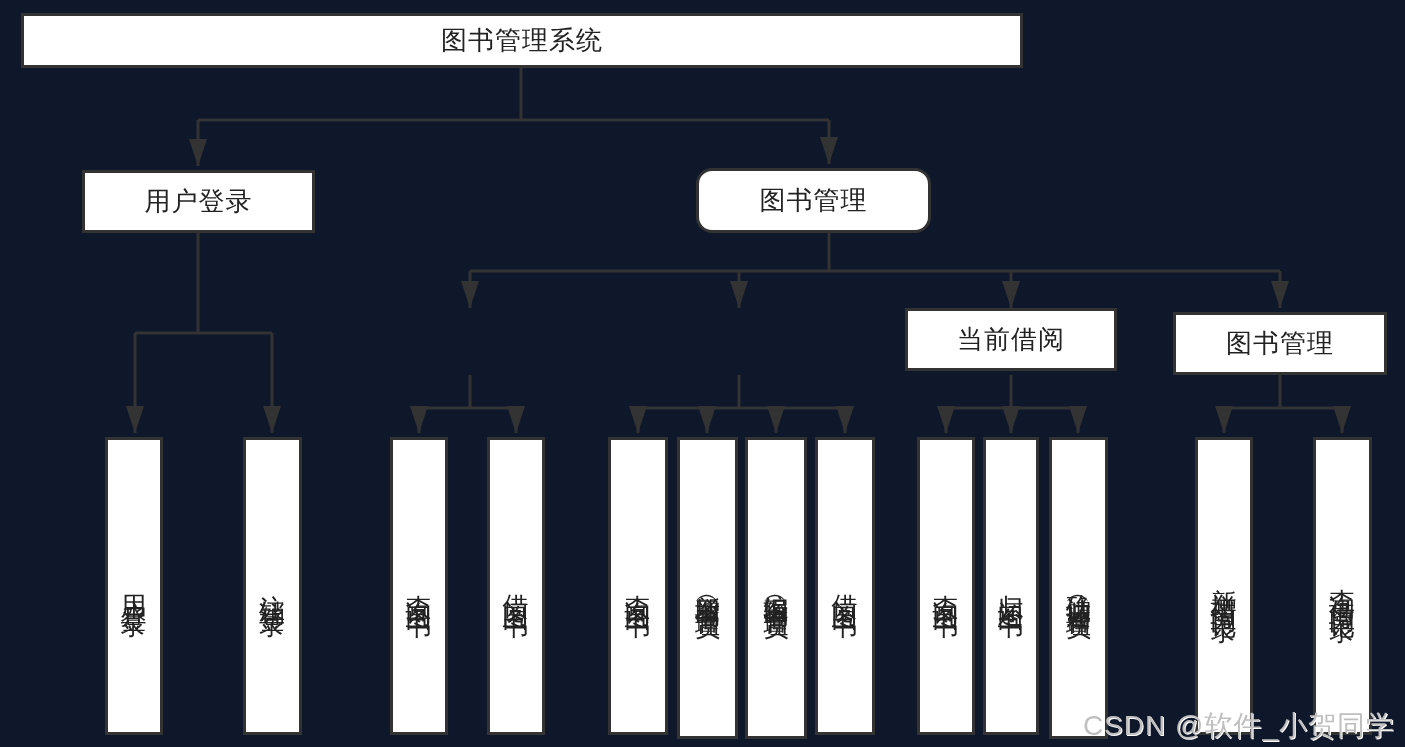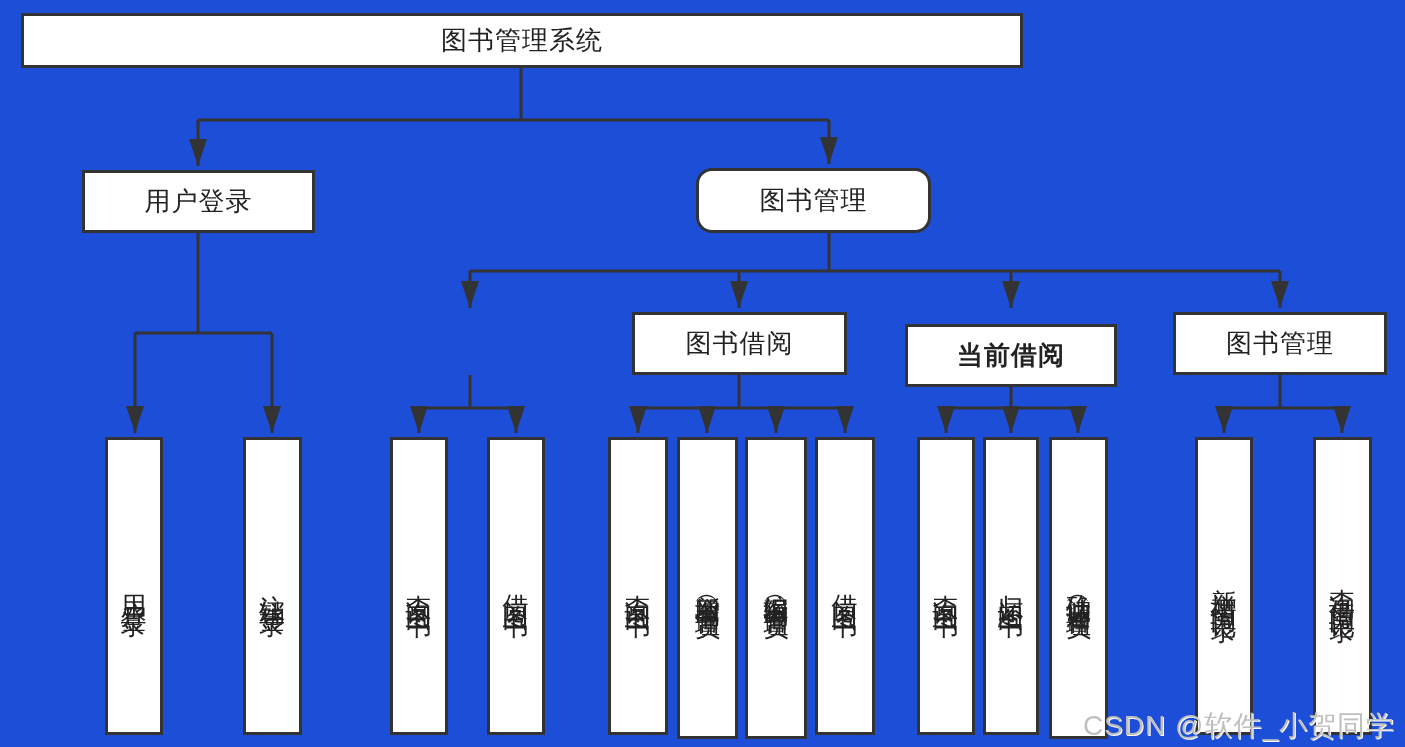--- a/index.html
+++ b/index.html
@@ -1,17 +1,17 @@
 <!DOCTYPE html>
 <html><head>
 <meta charset="utf-8">
 <style>
   html,body{margin:0;padding:0;background:#fff;}
   .canvas{
-    position:relative;width:1405px;height:747px;background:#1d4ed8;
+    position:relative;width:1405px;height:747px;background:#0f172a;
     font-family:"Liberation Sans","DejaVu Sans",sans-serif;overflow:hidden;
   }
   .edges{position:absolute;left:0;top:0;width:1405px;height:747px;}
   .box{
     position:absolute;background:#ffffff;border:3px solid #333333;
     box-sizing:border-box;display:flex;align-items:center;justify-content:center;
     color:#222222;
   }
   .h{font-size:26px;letter-spacing:1px;white-space:nowrap;}
   .v{
@@ -68,22 +68,21 @@
       <path d="M1224 408 V433" marker-end="url(#arw)"></path>
       <path d="M1342 408 V433" marker-end="url(#arw)"></path>
     </g>
   </svg>
 
   <div class="box h" style="left:21px;top:13px;width:1002px;height:55px;">图书管理系统</div>
 
   <div class="box h" style="left:82px;top:170px;width:233px;height:63px;">用户登录</div>
   <div class="box h" style="left:696px;top:168px;width:235px;height:65px;border-radius:16px;">图书管理</div>
 
-  <div class="box h" style="left:632px;top:312px;width:215px;height:63px;">图书借阅</div>
-  <div class="box h" style="left:905px;top:324px;width:212px;height:63px;font-weight:bold;">当前借阅</div>
+  <div class="box h" style="left:905px;top:308px;width:212px;height:63px;">当前借阅</div>
   <div class="box h" style="left:1173px;top:312px;width:214px;height:63px;">图书管理</div>
 
   <div class="box v" style="left:105px;top:437px;width:58px;height:298px;">用户登录</div>
   <div class="box v" style="left:243px;top:437px;width:59px;height:298px;">注销登录</div>
 
   <div class="box v" style="left:390px;top:437px;width:58px;height:298px;">查询图书</div>
   <div class="box v" style="left:487px;top:437px;width:58px;height:298px;">借阅图书</div>
 
   <div class="box v" style="left:608px;top:437px;width:60px;height:298px;">查询图书</div>
   <div class="box v long" style="left:677px;top:437px;width:61px;height:302px;">新增图书（管理员）</div>

